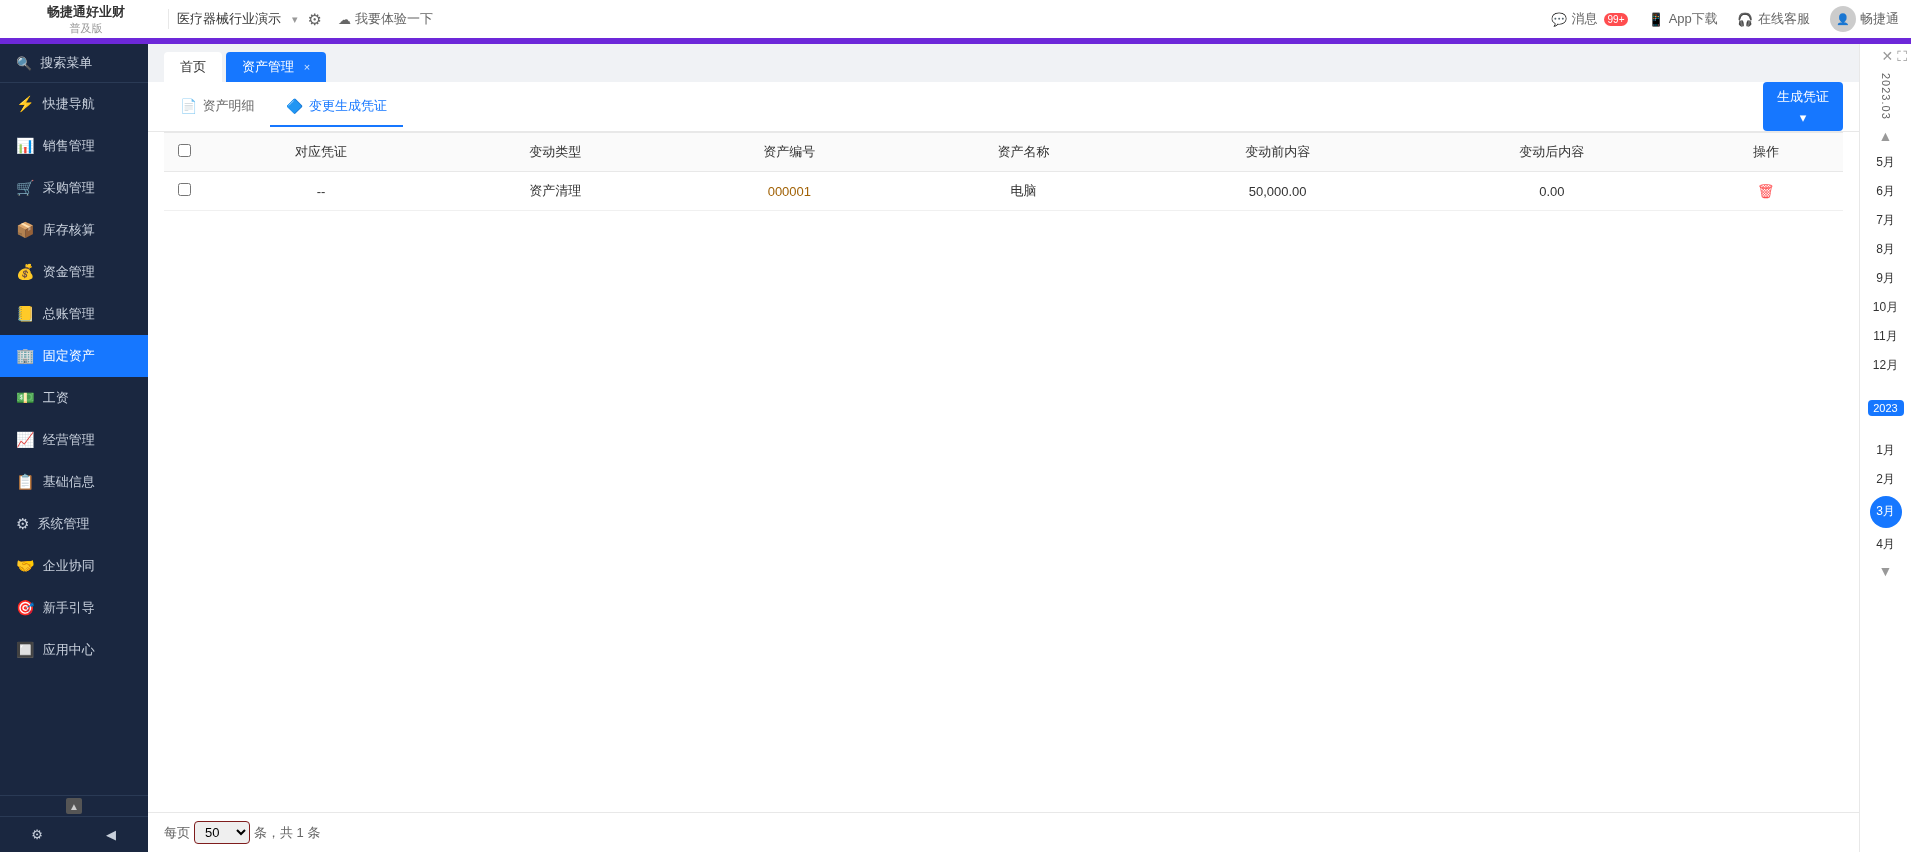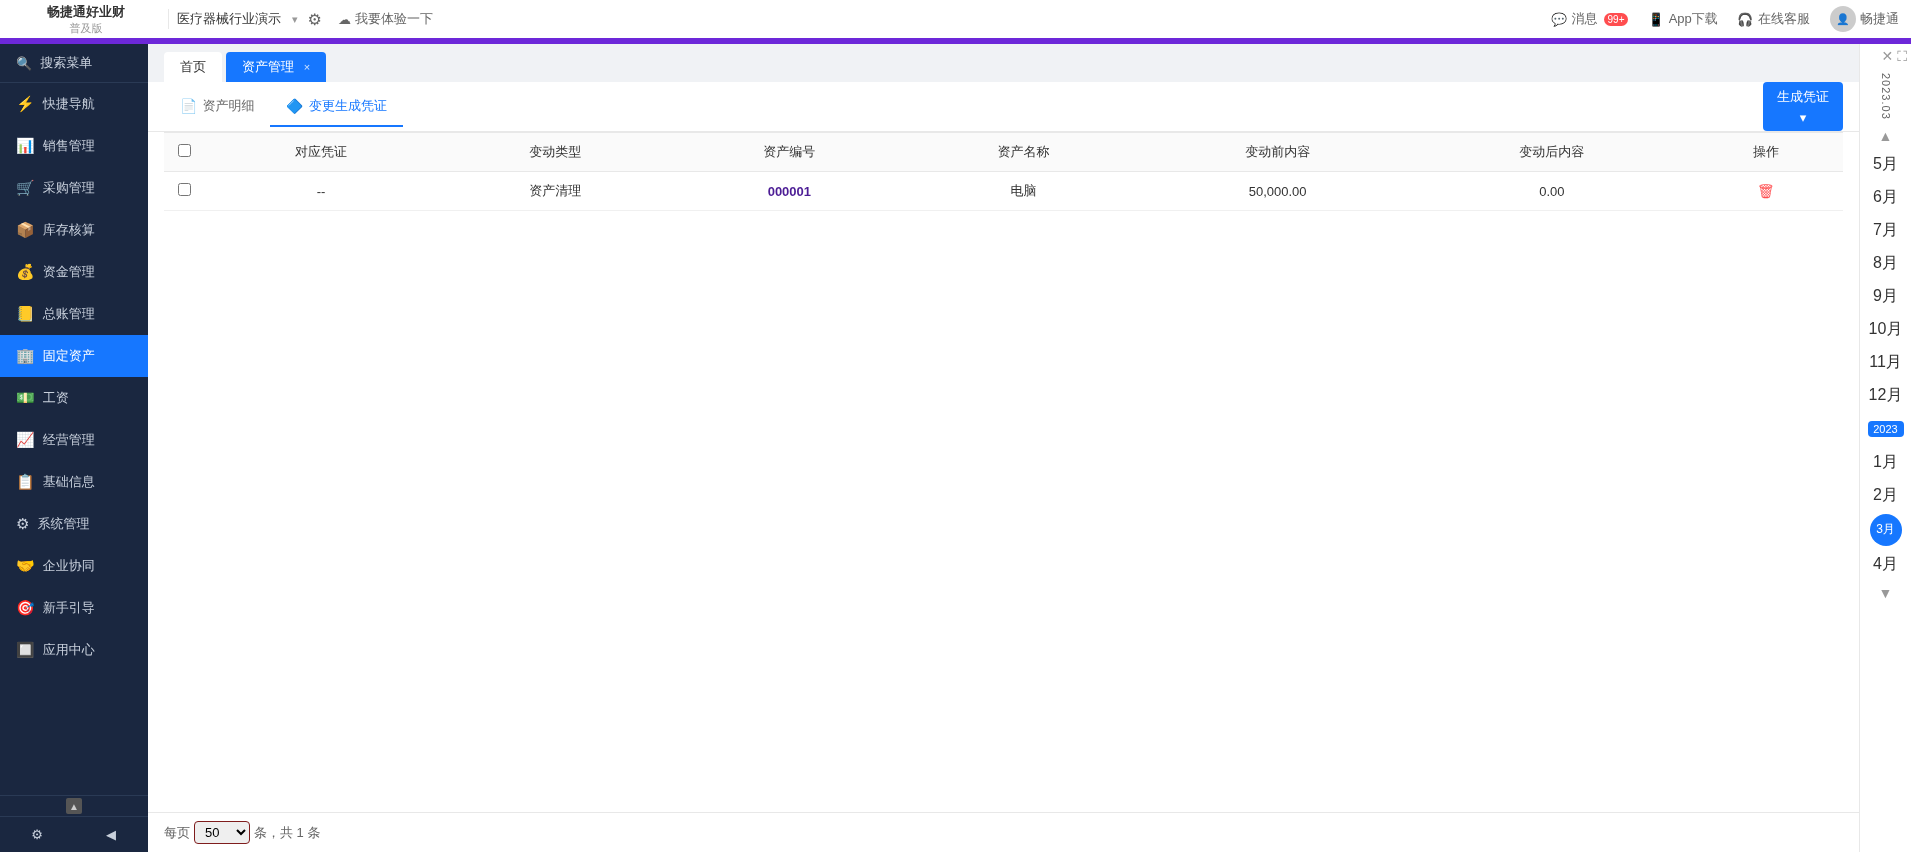--- a/index.html
+++ b/index.html
@@ -310,21 +310,21 @@
       cursor: pointer;
       color: #999;
       font-size: 14px;
     }
     .calendar-item {
       width: 40px;
       display: flex;
       align-items: center;
       justify-content: center;
       padding: 5px 2px;
-      font-size: 16px;
+      font-size: 12px;
       color: #333;
       cursor: pointer;
       border-radius: 4px;
       margin: 1px 0;
     }
     .scroll-arrow {
       cursor: pointer;
       color: #999;
       font-size: 14px;
       padding: 4px;
@@ -512,21 +512,21 @@
               </th>
             </tr>
           </thead>
           <tbody>
             <tr>
               <td class="checkbox-cell">
                 <input type="checkbox" style="">
               </td>
               <td>--</td>
               <td>资产清理</td>
-              <td style="color:#4c1d95;cursor:pointer;font-weight:bold;">000001</td>
+              <td style="color:#a16207;cursor:pointer;">000001</td>
               <td>电脑</td>
               <td>50,000.00</td>
               <td>0.00</td>
               <td>
                 <span class="delete-icon">🗑</span>
               </td>
             </tr>
           </tbody>
         </table>
       </div>
@@ -555,21 +555,21 @@
 
     <div class="calendar-item">5月</div>
     <div class="calendar-item">6月</div>
     <div class="calendar-item">7月</div>
     <div class="calendar-item">8月</div>
     <div class="calendar-item">9月</div>
     <div class="calendar-item">10月</div>
     <div class="calendar-item">11月</div>
     <div class="calendar-item">12月</div>
 
-    <div style="background:#1677ff;color:#fff;border-radius:4px;font-size:11px;padding:2px 4px;text-align:center;margin:9px auto;width:36px;">2023</div>
+    <div style="background:#1677ff;color:#fff;border-radius:4px;font-size:11px;padding:2px 4px;text-align:center;margin:20px auto;width:36px;">2023</div>
 
     <div class="calendar-item">1月</div>
     <div class="calendar-item">2月</div>
     <div style="background:#1677ff;color:#fff;border-radius:50%;width:32px;height:32px;display:flex;align-items:center;justify-content:center;font-size:12px;margin:2px auto;cursor:pointer;">3月</div>
     <div class="calendar-item">4月</div>
 
     <div class="scroll-arrow" style="text-align:center;">▼</div>
   </div>
 
 </div>

